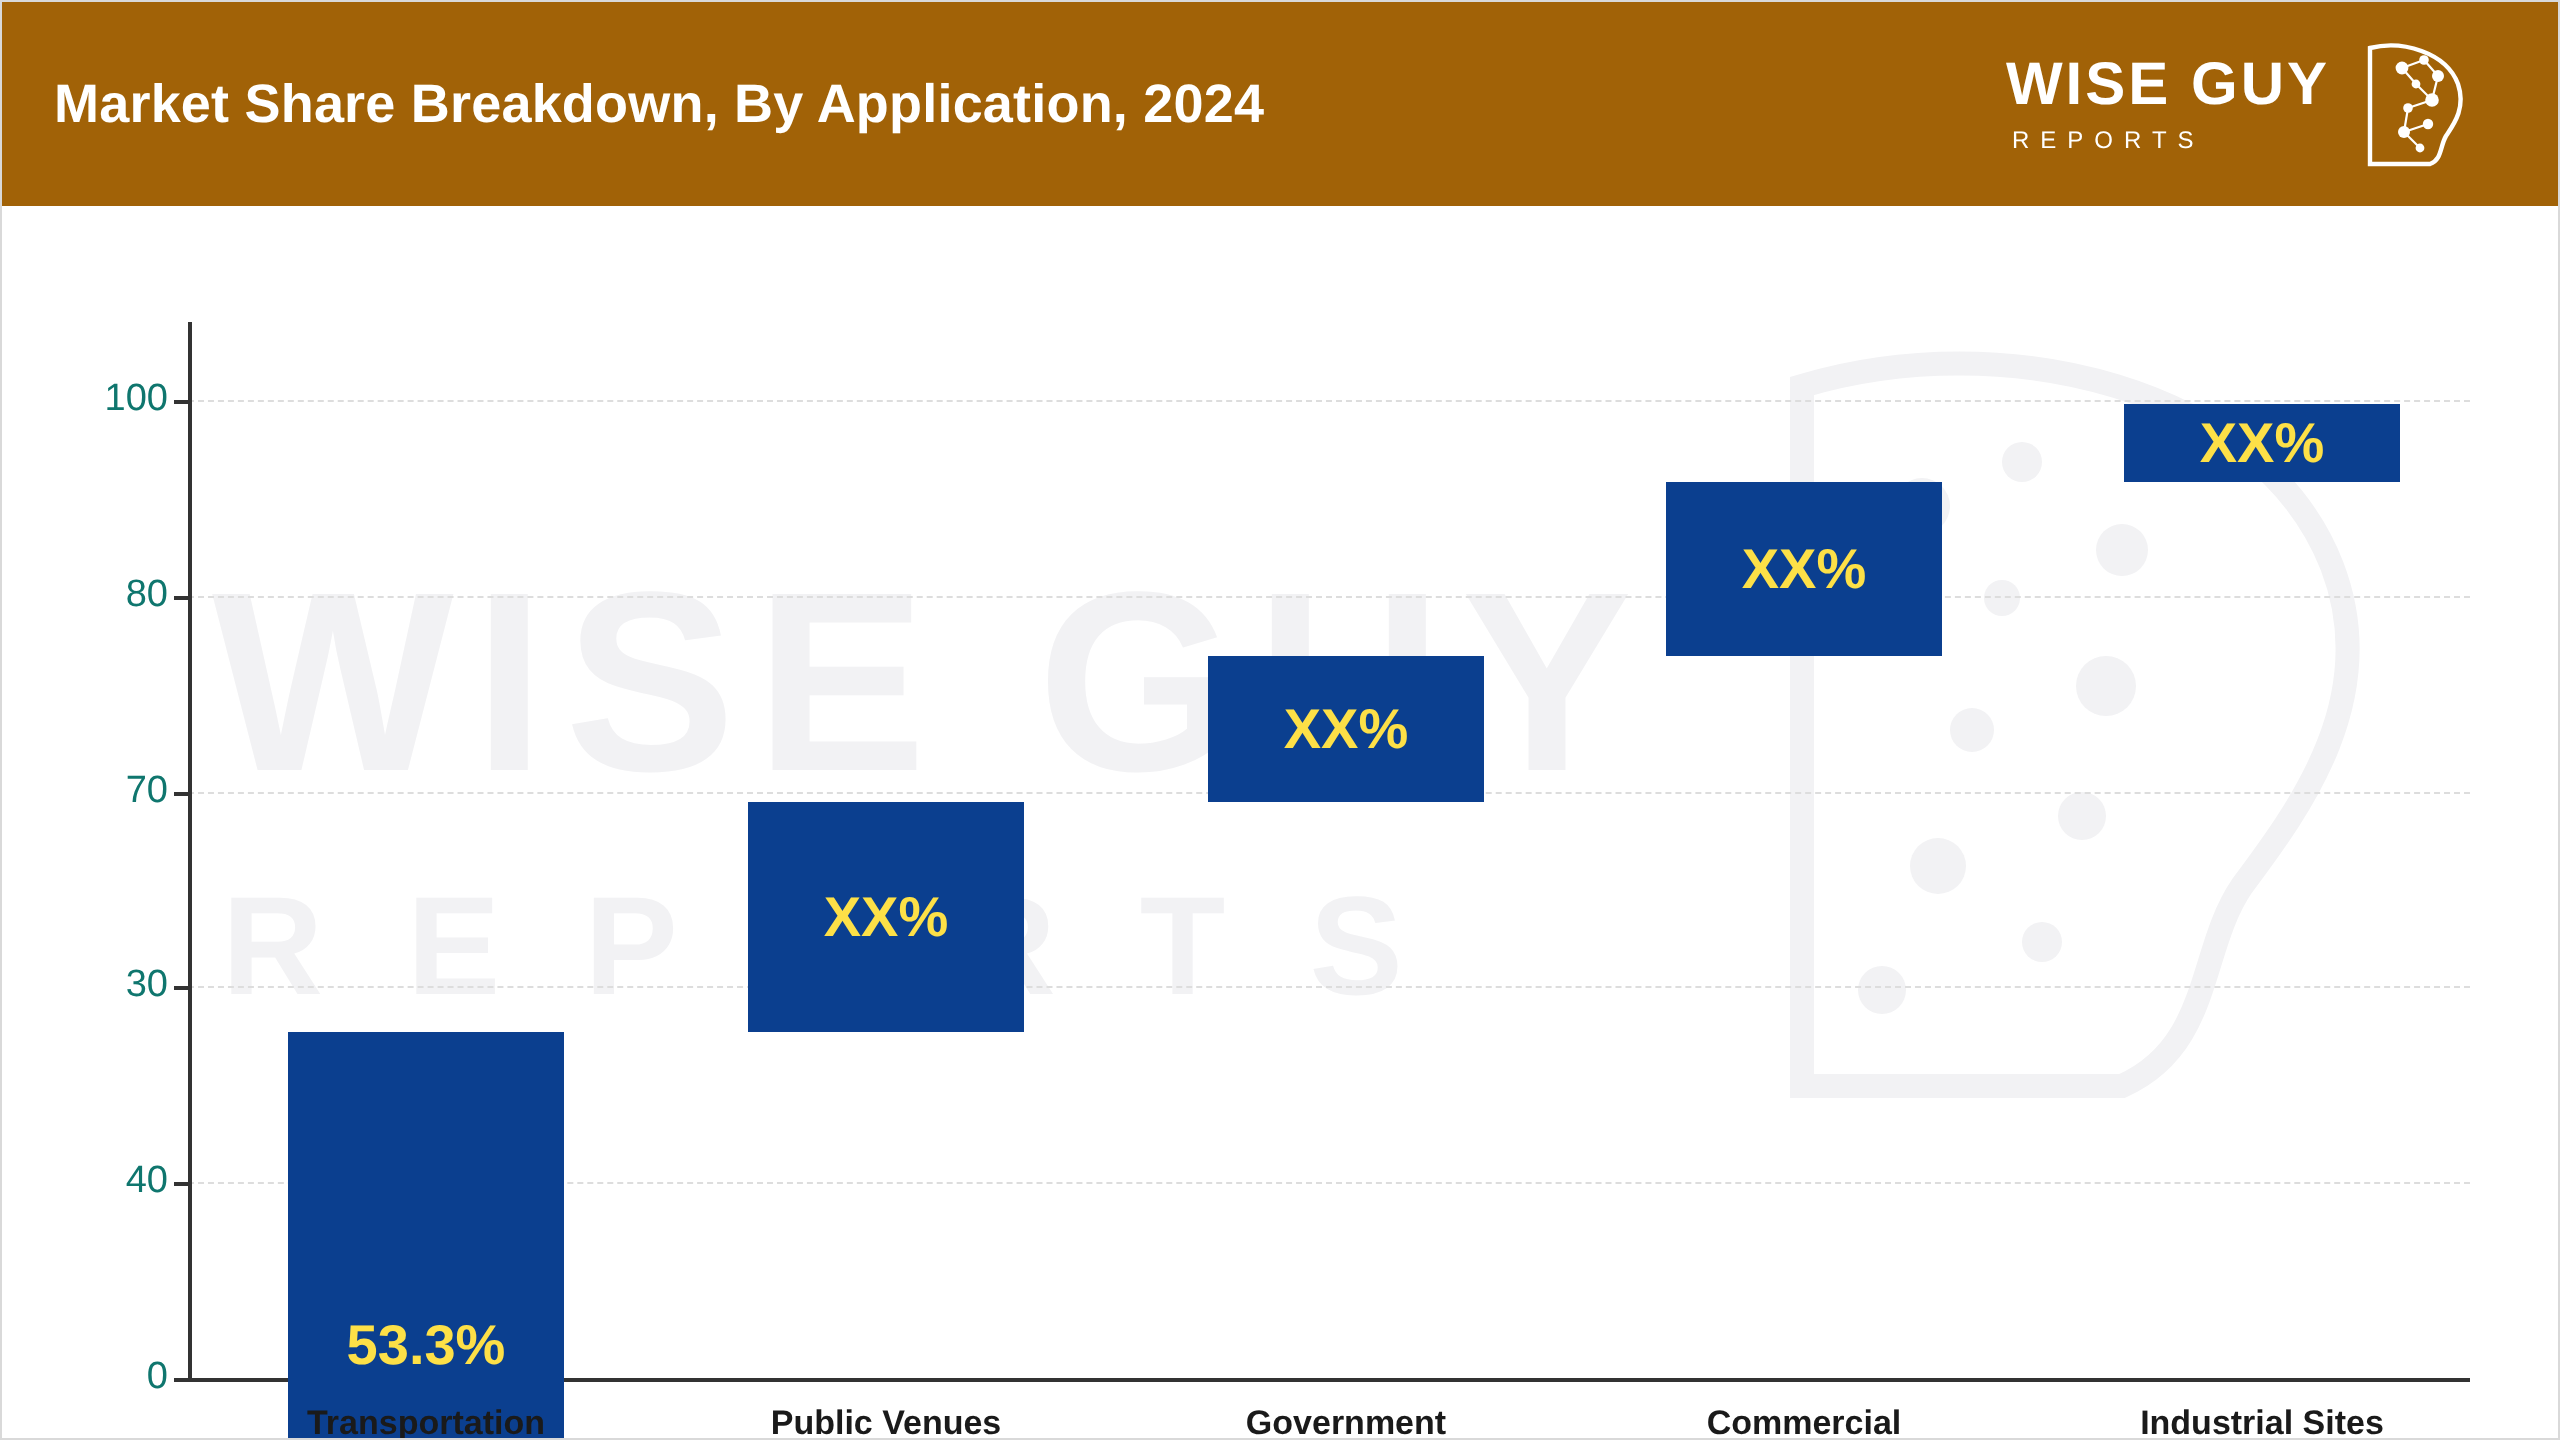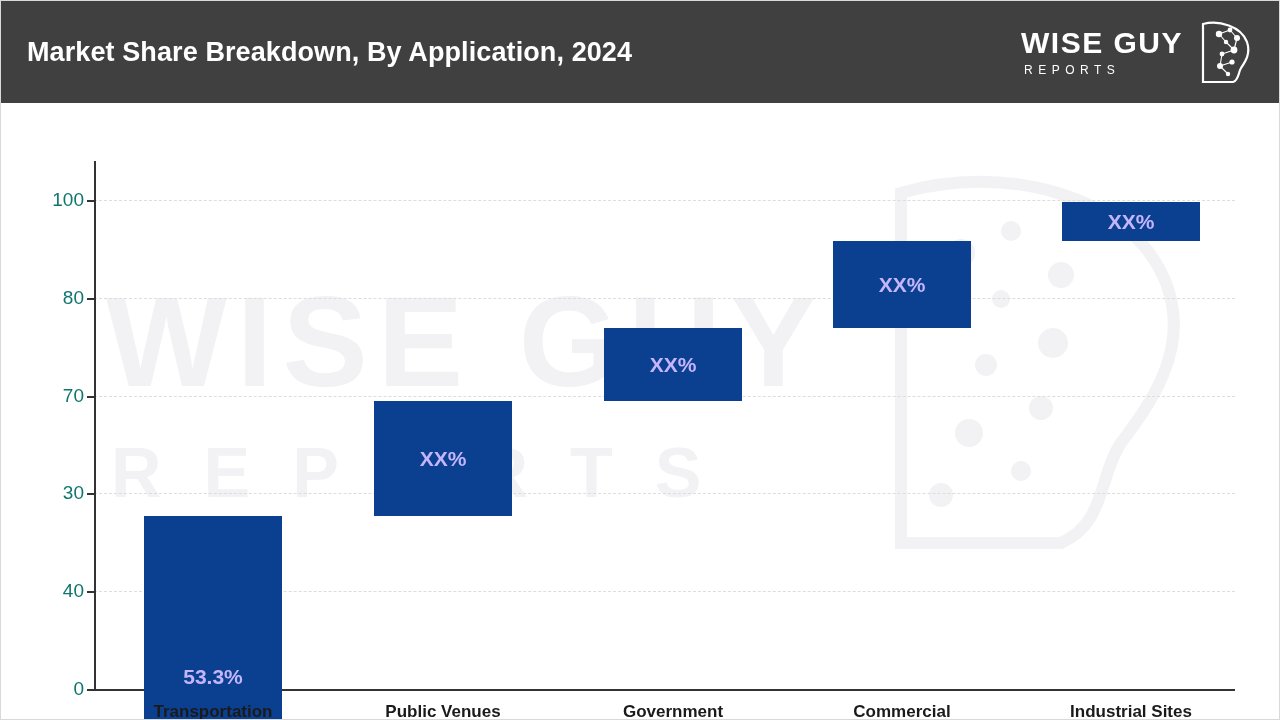--- a/index.html
+++ b/index.html
@@ -22,26 +22,26 @@
     background: #ffffff;
     overflow: hidden;
   }
   
   .header {
     position: absolute;
     left: 0;
     top: 0;
     width: 1280px;
     height: 102px;
-    background: #404040;
+    background: #a16207;
     display: flex;
     align-items: center;
     justify-content: space-between;
     box-sizing: border-box;
-    padding: 0 14px 0 26px;
+    padding: 0 32px 0 26px;
     gap: 44px;
   }
   .header-title {
     color: #ffffff;
     font-size: 27px;
     font-weight: bold;
     letter-spacing: 0.1px;
     white-space: nowrap;
   }
   .logo {
@@ -155,22 +155,22 @@
     height: 0;
     border-top: 2px solid #333333;
   }
   .bar {
     position: absolute;
     background: #0b3f8f;
     display: flex;
     justify-content: center;
   }
   .bar-label {
-    color: #c4b5fd;
-    font-size: 21px;
+    color: #fde047;
+    font-size: 28px;
     font-weight: bold;
     white-space: nowrap;
   }
   .cat-label {
     position: absolute;
     text-align: center;
     font-size: 17px;
     font-weight: bold;
     color: #1a1a1a;
     line-height: 1.25;

